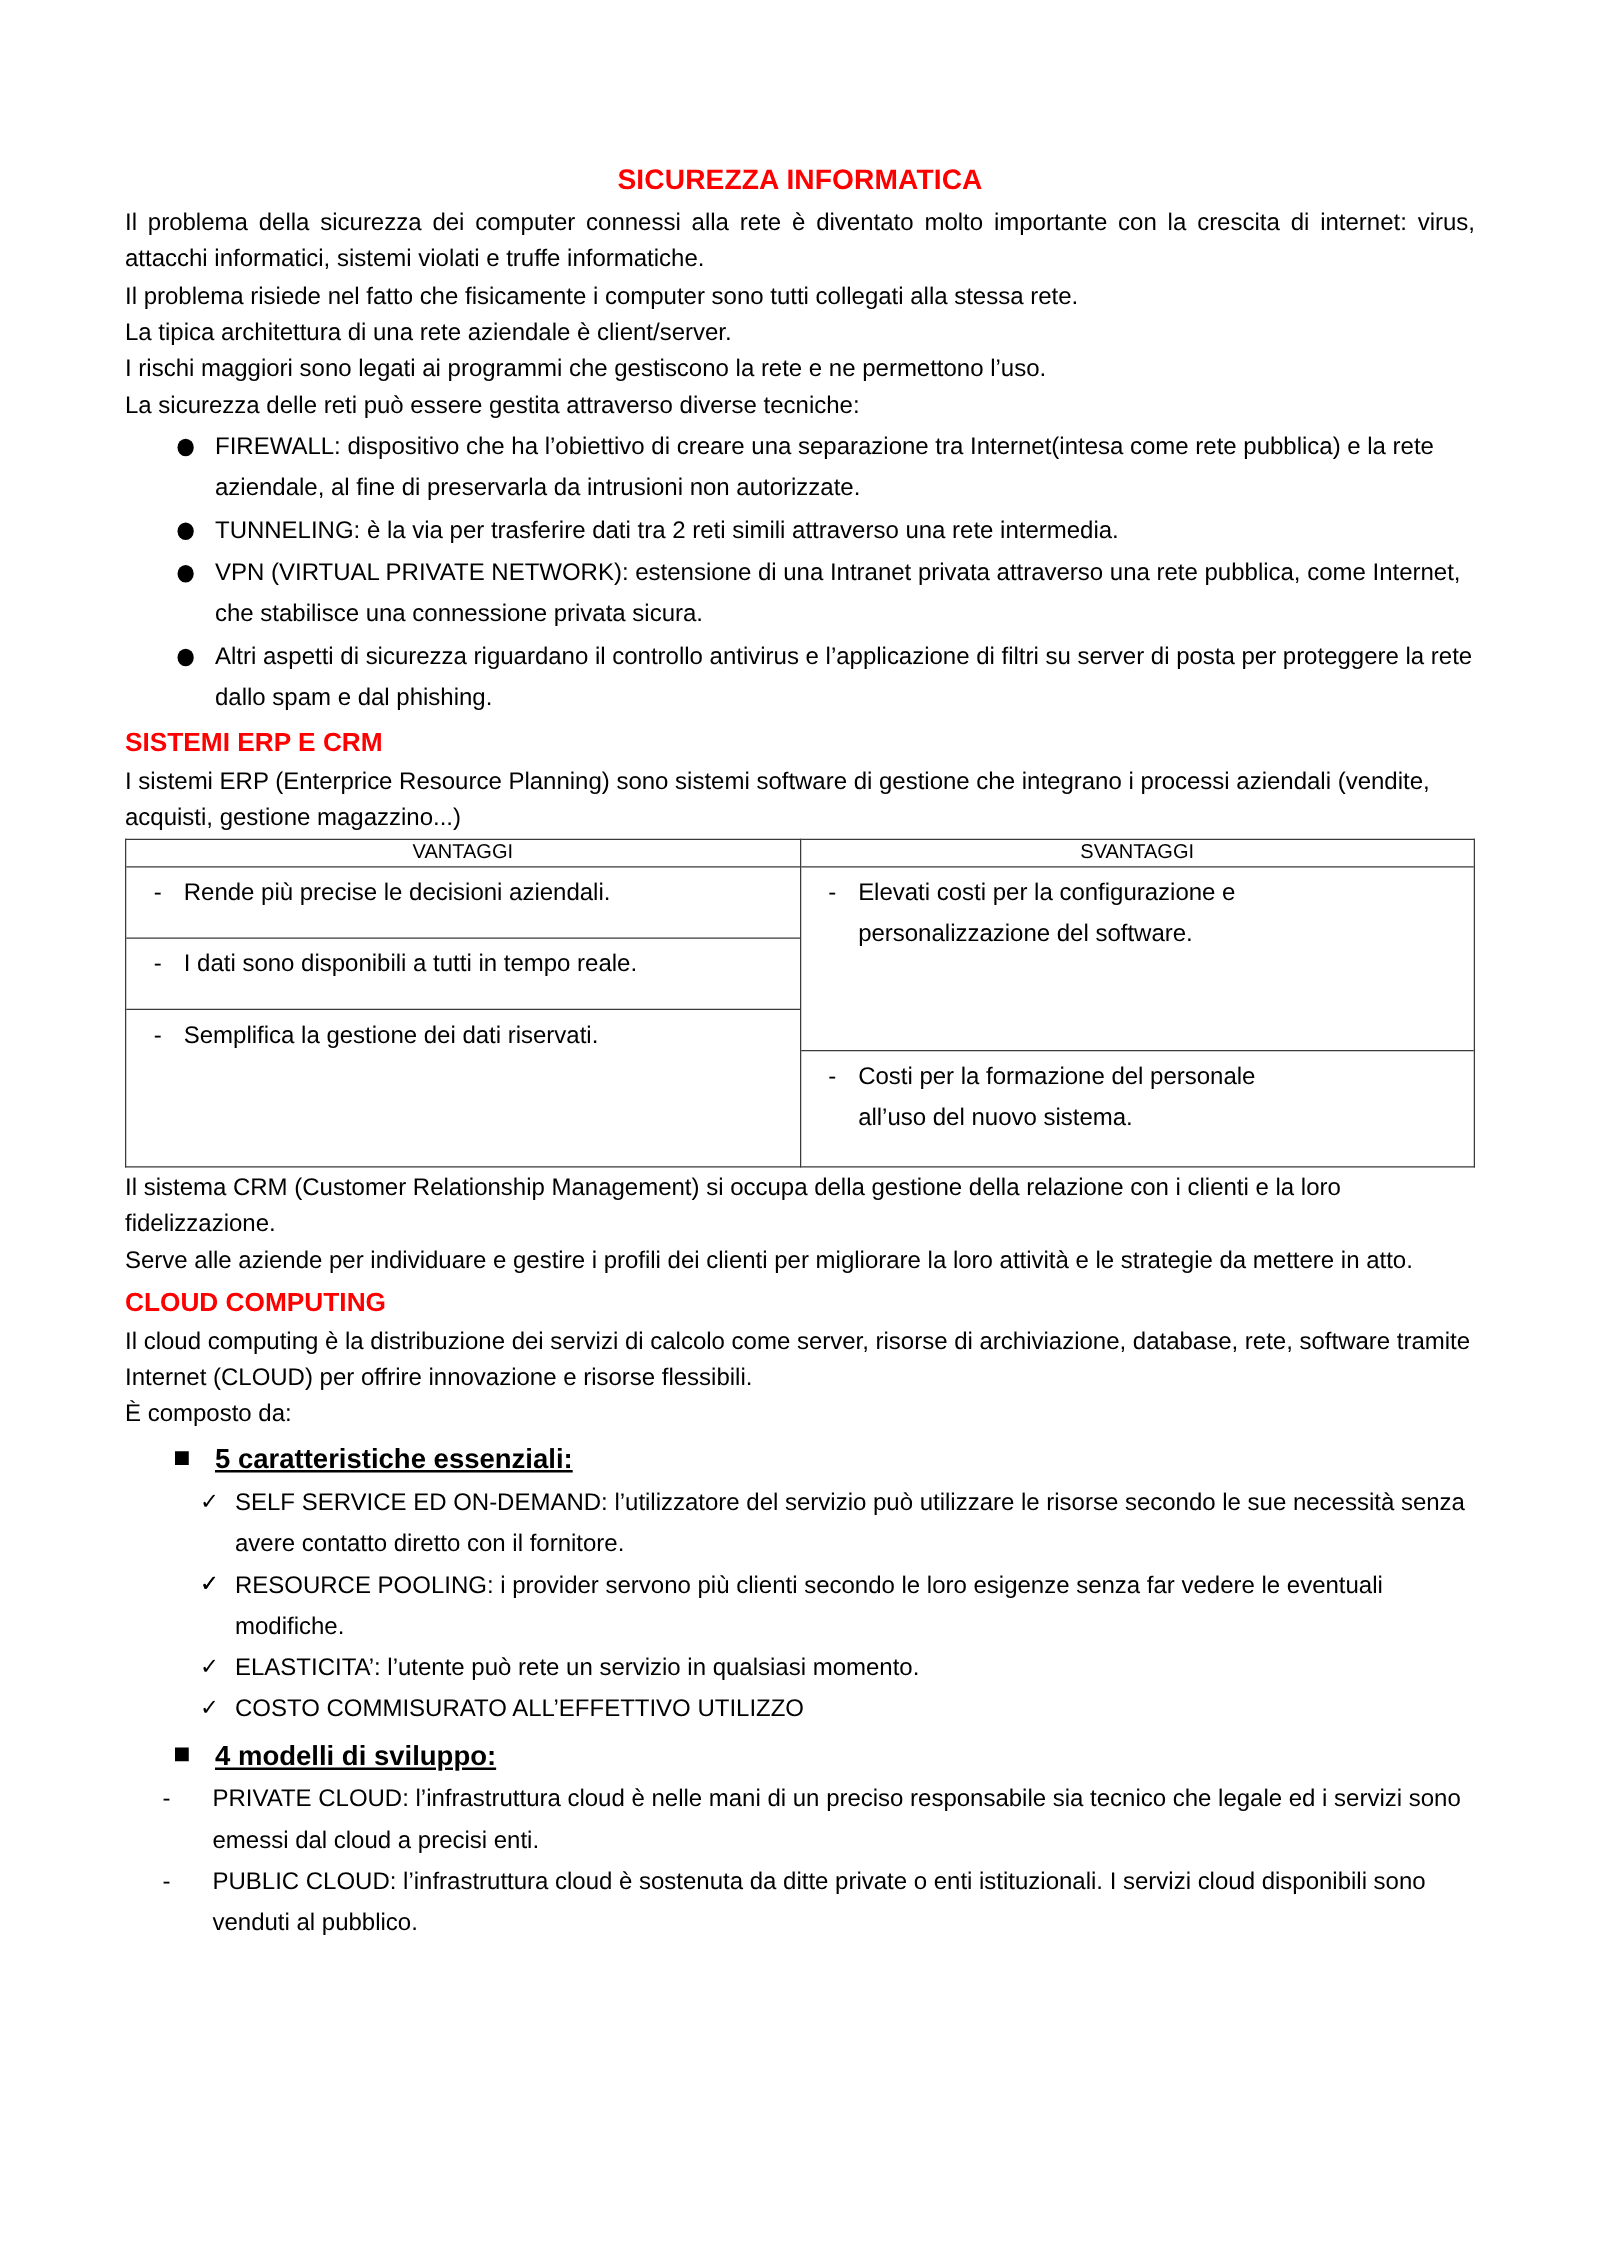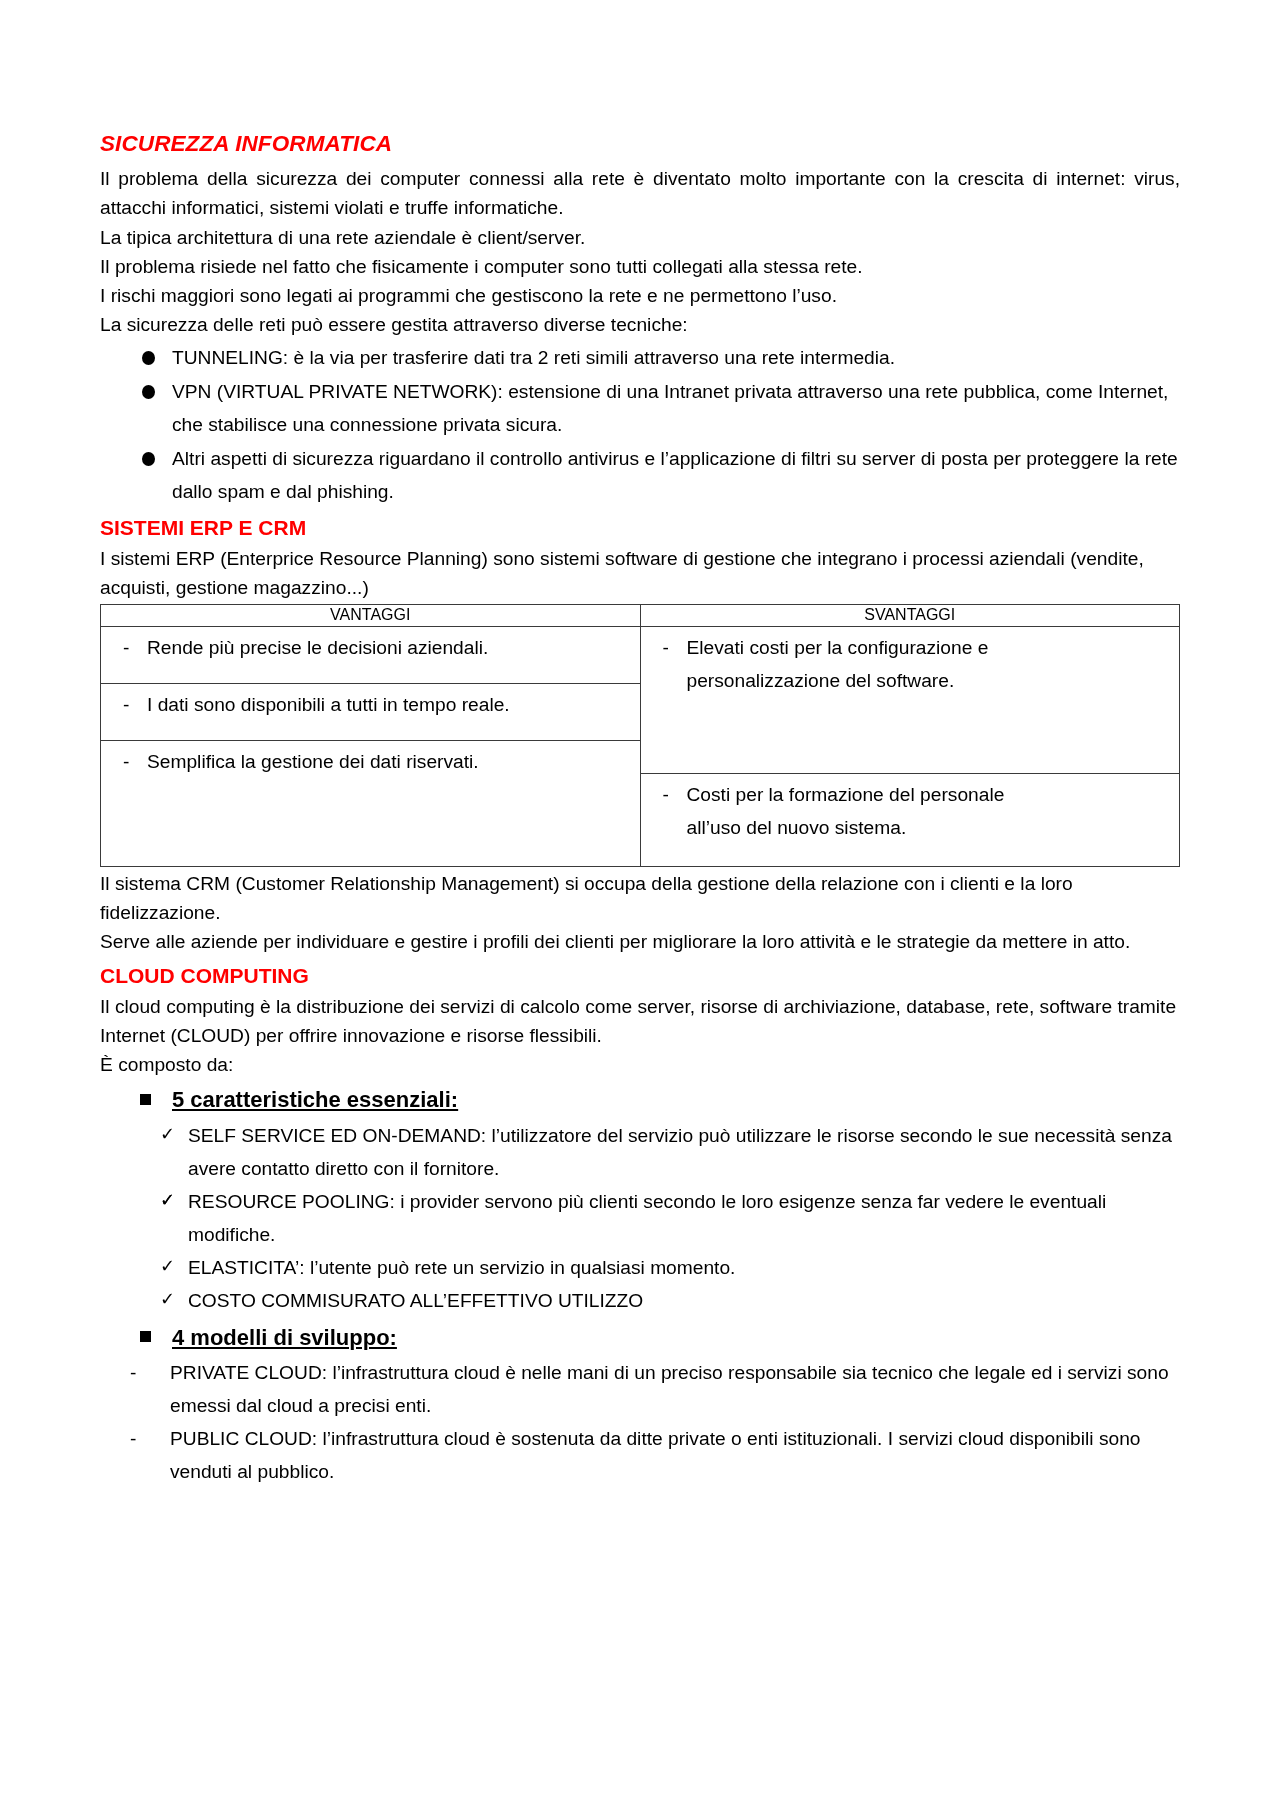--- a/index.html
+++ b/index.html
@@ -16,27 +16,27 @@
   }
   .page {
     position: relative;
     width: 1280px;
     height: 1811px;
     background: #ffffff;
     box-sizing: border-box;
     padding: 130px 100px 0 100px;
   }
   .doc-title {
+    text-align: center;
     color: #ff0000;
     font-weight: bold;
     font-size: 22.5px;
     letter-spacing: .1px;
     margin: 0 0 6px 0;
     line-height: 1.25;
-    font-style: italic;
   }
   .h2 {
     color: #ff0000;
     font-weight: bold;
     font-size: 21px;
     margin: 6px 0 2px 0;
     line-height: 1.3;
   }
   p.body-text {
     margin: 0;
@@ -177,26 +177,30 @@
   }
 </style>
 </head>
 <body>
 
 <div class="page">
 
   <h1 class="doc-title" style="color: rgb(255, 0, 0);">SICUREZZA INFORMATICA</h1>
 
   <p class="body-text just">Il problema della sicurezza dei computer connessi alla rete è diventato molto importante con la crescita di internet: virus, attacchi informatici, sistemi violati e truffe informatiche.</p>
+  <p class="body-text">Il problema risiede nel fatto che fisicamente i computer sono tutti collegati alla stessa rete.</p>
   <p class="body-text">La tipica architettura di una rete aziendale è client/server.</p>
-  <p class="body-text">Il problema risiede nel fatto che fisicamente i computer sono tutti collegati alla stessa rete.</p>
   <p class="body-text">I rischi maggiori sono legati ai programmi che gestiscono la rete e ne permettono l’uso.</p>
   <p class="body-text">La sicurezza delle reti può essere gestita attraverso diverse tecniche:</p>
 
   <ul class="round-list">
+    <li>
+      <span class="bullet-dot"></span>
+      <span>FIREWALL: dispositivo che ha l’obiettivo di creare una separazione tra Internet(intesa come rete pubblica) e la rete aziendale, al fine di preservarla da intrusioni non autorizzate.</span>
+    </li>
     <li>
       <span class="bullet-dot"></span>
       <span>TUNNELING: è la via per trasferire dati tra 2 reti simili attraverso una rete intermedia.</span>
     </li>
     <li>
       <span class="bullet-dot"></span>
       <span>VPN (VIRTUAL PRIVATE NETWORK): estensione di una Intranet privata attraverso una rete pubblica, come Internet, che stabilisce una connessione privata sicura.</span>
     </li>
     <li>
       <span class="bullet-dot"></span>

